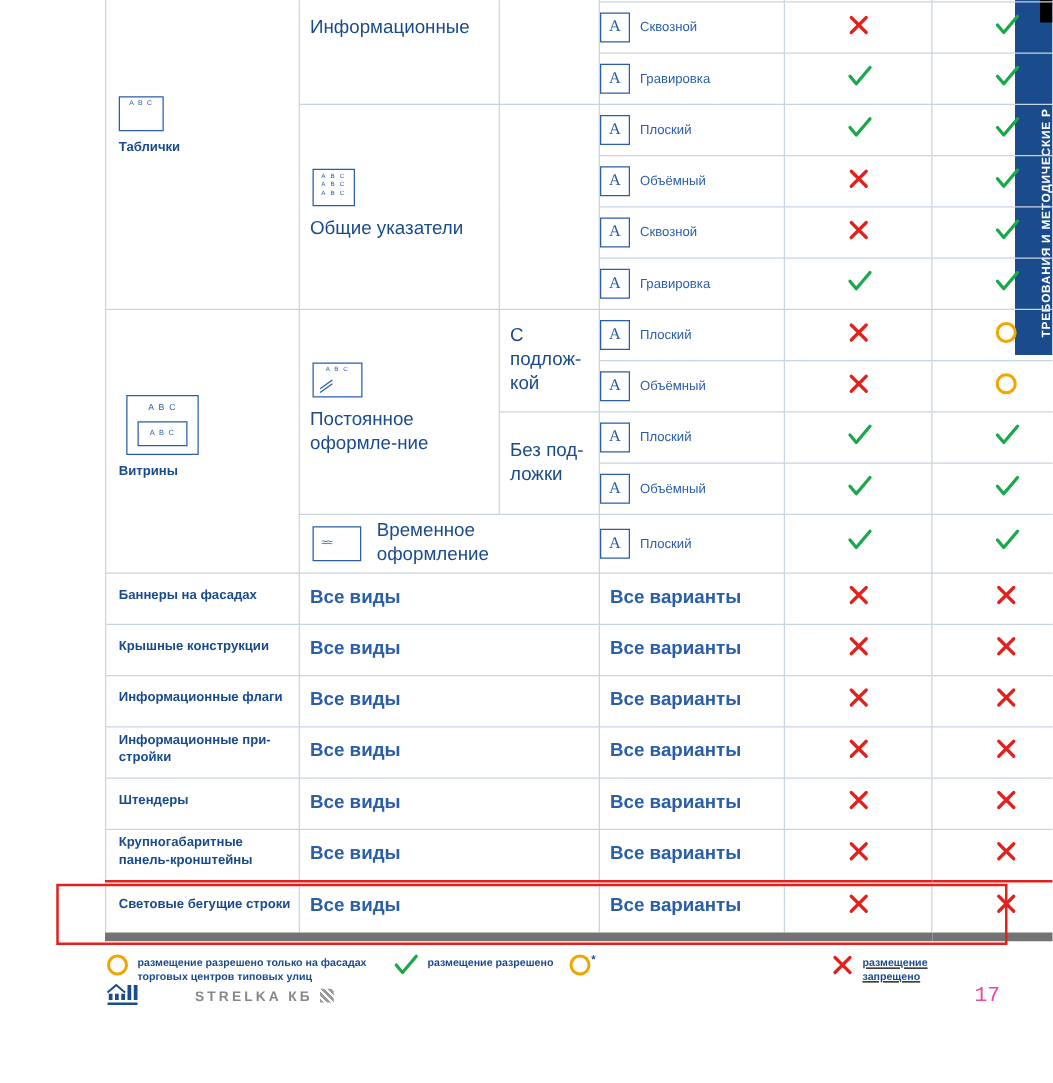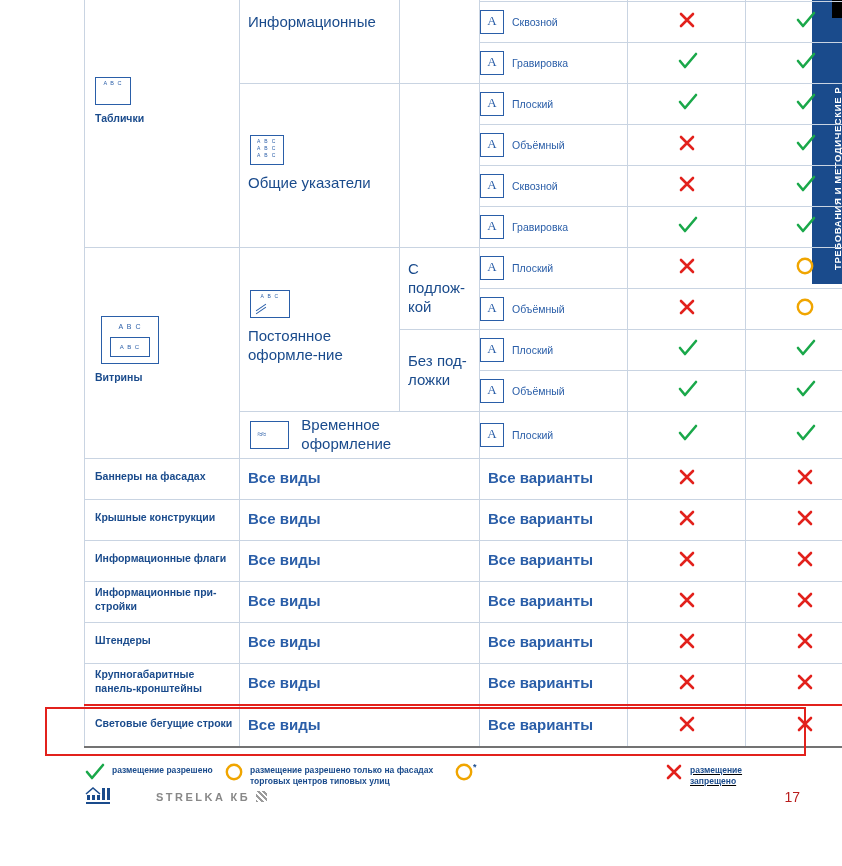--- a/index.html
+++ b/index.html
@@ -225,21 +225,21 @@
     display: inline-block;
     width: 20px;
     height: 20px;
     position: relative;
   }
   .chk svg { display: block; }
 
   
   .highlight-row td {
     border-top: 2px solid #e2211c;
-    border-bottom: 2px solid #737373;
+    border-bottom: 7px solid #737373;
   }
   .highlight-box {
     position: absolute;
     left: 45px;
     top: 707px;
     width: 757px;
     height: 45px;
     border: 2px solid #e2211c;
     pointer-events: none;
   }
@@ -302,22 +302,23 @@
     display: inline-block;
     width: 11px;
     height: 11px;
     margin-left: 6px;
     background:
       repeating-linear-gradient(45deg, #9b9b9b 0 2px, #ffffff 2px 4px);
     vertical-align: -1px;
   }
   .page-num {
     margin-left: auto;
-    color: #b91c1c;
-    font-size: 14px;
+    color: #ec4899;
+    font-size: 17px;
+    font-family: Liberation Mono, monospace;
   }
 </style>
 </head>
 <body>
 
 <div class="page">
 
   <div class="side-tab">
     <div class="side-tab-text">ТРЕБОВАНИЯ И МЕТОДИЧЕСКИЕ Р</div>
   </div>
@@ -712,31 +713,31 @@
         <td class="mark"><span class="chk"><svg width="20" height="20" viewBox="0 0 20 20">
                 <path d="M4 4 L16 16 M16 4 L4 16" stroke="#e2211c" stroke-width="2.6" stroke-linecap="round"></path>
               </svg></span></td>
       </tr>
     </tbody>
   </table>
 
   <div class="highlight-box"></div>
 
   <div class="legend">
+    <div class="legend-item" style="width:220px;">
+      <span class="legend-mark"><svg width="20" height="20" viewBox="0 0 20 20">
+            <circle cx="10" cy="10" r="7.2" stroke="#f0a500" stroke-width="2.4" fill="none"></circle>
+          </svg></span>
+      <span class="legend-text">размещение разрешено только на фасадах торговых центров типовых улиц</span>
+    </div>
     <div class="legend-item" style="width:130px;">
       <span class="legend-mark"><svg width="22" height="20" viewBox="0 0 22 20">
             <path d="M3 10 L8 16 L19 3" stroke="#1aa84a" stroke-width="2.6" fill="none" stroke-linecap="round" stroke-linejoin="round"></path>
           </svg></span>
       <span class="legend-text">размещение разрешено</span>
-    </div>
-    <div class="legend-item" style="width:220px;">
-      <span class="legend-mark"><svg width="20" height="20" viewBox="0 0 20 20">
-            <circle cx="10" cy="10" r="7.2" stroke="#f0a500" stroke-width="2.4" fill="none"></circle>
-          </svg></span>
-      <span class="legend-text">размещение разрешено только на фасадах торговых центров типовых улиц</span>
     </div>
     <div class="legend-item" style="width:200px;">
       <span class="legend-mark">
         <svg width="20" height="20" viewBox="0 0 20 20">
             <circle cx="10" cy="10" r="7.2" stroke="#f0a500" stroke-width="2.4" fill="none"></circle>
           </svg>
         <span class="legend-star">*</span>
       </span>
     </div>
     <div class="legend-item" style="width:120px;text-decoration:underline;">

